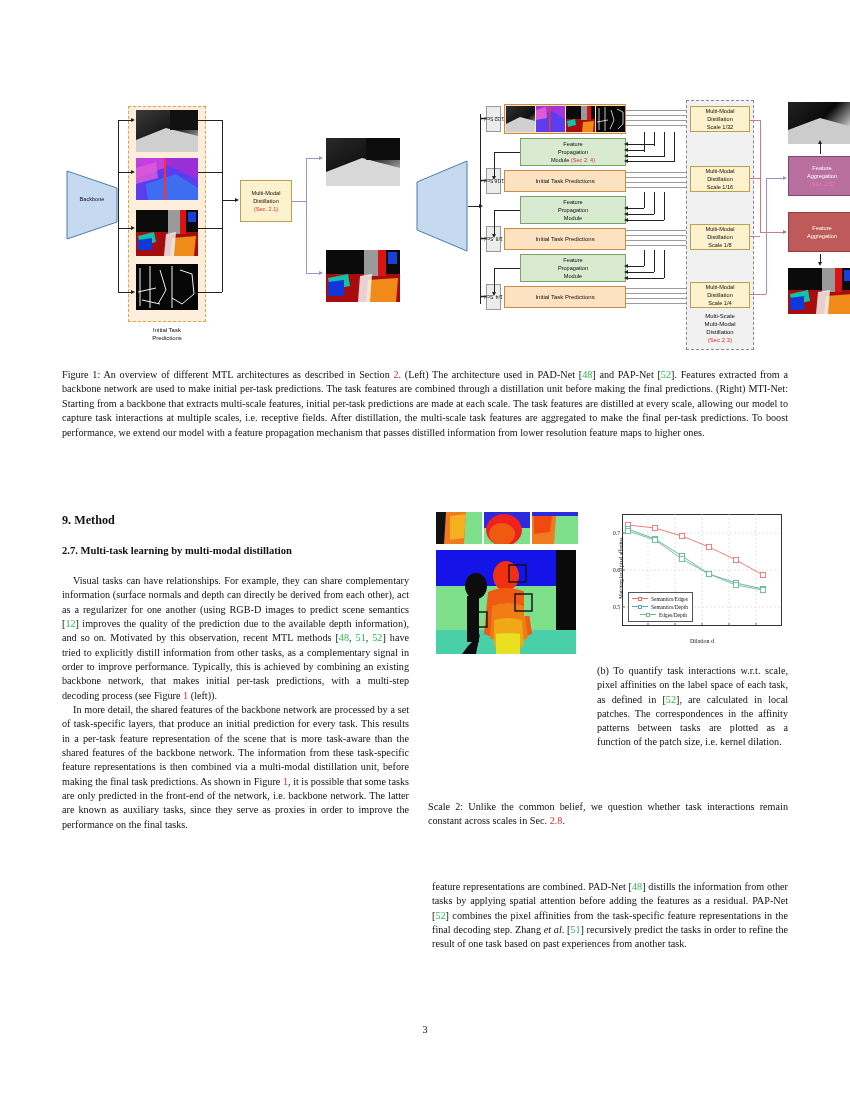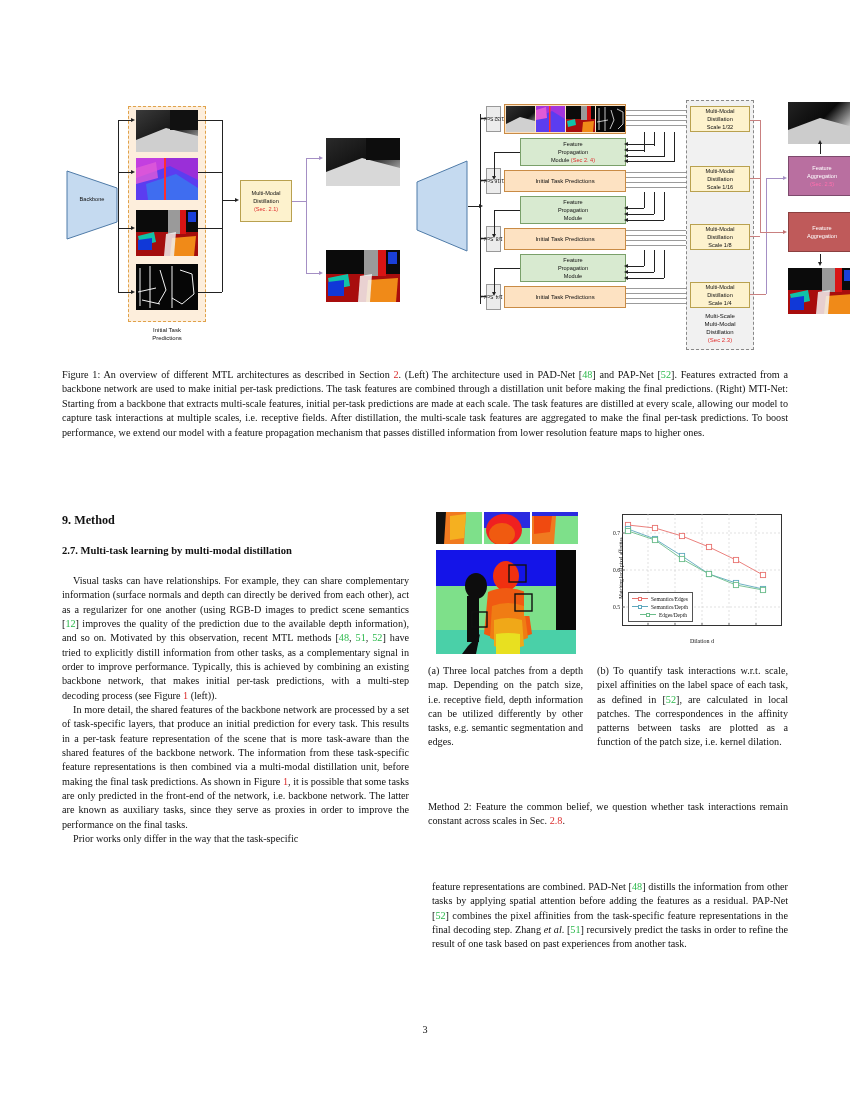--- a/index.html
+++ b/index.html
@@ -525,21 +525,20 @@
   <div class="fig1cap just"><span>Figure 1:</span><span> An overview of different MTL architectures as described in Section </span><span class="ref">2</span><span>. (Left) The architecture used in PAD-Net [</span><span class="cite">48</span><span>] and PAP-Net [</span><span class="cite">52</span><span>]. Features extracted from a backbone network are used to make initial per-task predictions. The task features are combined through a distillation unit before making the final predictions. (Right) MTI-Net: Starting from a backbone that extracts multi-scale features, initial per-task predictions are made at each scale. The task features are distilled at every scale, allowing our model to capture task interactions at multiple scales, i.e. receptive fields. After distillation, the multi-scale task features are aggregated to make the final per-task predictions. To boost performance, we extend our model with a feature propagation mechanism that passes distilled information from lower resolution feature maps to higher ones.</span></div>
 
   <div class="sec-h1" style="left:62px;top:513px;">9. Method</div>
   <div class="sec-h2" style="left:62px;top:545px;">2.7. Multi-task learning by multi-modal distillation</div>
 
   <div class="col-left just" style="top:574px;">
     <p><span>Visual tasks can have relationships. For example, they can share complementary information (surface normals and depth can directly be derived from each other), act as a regularizer for one another (using RGB-D images to predict scene semantics [</span><span class="cite">12</span><span>] improves the quality of the prediction due to the available depth information), and so on. Motivated by this observation, recent MTL methods [</span><span class="cite">48</span><span>, </span><span class="cite">51</span><span>, </span><span class="cite">52</span><span>] have tried to explicitly distill information from other tasks, as a complementary signal in order to improve performance. Typically, this is achieved by combining an existing backbone network, that makes initial per-task predictions, with a multi-step decoding process (see Figure </span><span class="ref">1</span><span> (left)).</span></p>
 
     <p><span>In more detail, the shared features of the backbone network are processed by a set of task-specific layers, that produce an initial prediction for every task. This results in a per-task feature representation of the scene that is more task-aware than the shared features of the backbone network. The information from these task-specific feature representations is then combined via a multi-modal distillation unit, before making the final task predictions. As shown in Figure </span><span class="ref">1</span><span>, it is possible that some tasks are only predicted in the front-end of the network, i.e. backbone network. The latter are known as auxiliary tasks, since they serve as proxies in order to improve the performance on the final tasks.</span></p>
 
-    <p>Prior works only differ in the way that the task-specific</p>
   </div>
 
   <div class="fig2">
 
     <div class="f2a">
       <svg class="patch" style="left:8px;" viewBox="0 0 46 32" preserveAspectRatio="none">
         <rect width="46" height="32" fill="#7ee08a"></rect>
         <path d="M0 0 L20 0 L18 32 L0 32 Z" fill="#111"></path>
         <path d="M10 0 L30 0 L28 32 L8 32 Z" fill="#f07a20"></path>
         <path d="M14 4 L30 2 L28 26 L14 28 Z" fill="#f5b020"></path>
@@ -670,24 +669,23 @@
             <span>Edges/Depth</span>
           </div>
         </div>
 
         <div class="ylab">Matching local pixel affinities</div>
         <div class="xlab">Dilation d</div>
       </div>
     </div>
   </div>
 
-  <div class="f2sub f2sub-a just"><span>(a)</span><span> Three local patches from a depth map. Depending on the patch size, i.e. receptive field, depth information can be utilized differently by other tasks, e.g. semantic segmentation and edges.</span></div>
 
   <div class="f2sub f2sub-b just"><span>(b)</span><span> To quantify task interactions w.r.t. scale, pixel affinities on the label space of each task, as defined in [</span><span class="cite">52</span><span>], are calculated in local patches. The correspondences in the affinity patterns between tasks are plotted as a function of the patch size, i.e. kernel dilation.</span></div>
 
-  <div class="fig2cap just"><span>Method 2:</span><span> Feature the common belief, we question whether task interactions remain constant across scales in Sec. </span><span class="ref">2.8</span><span>.</span></div>
+  <div class="fig2cap just"><span>Scale 2:</span><span> Unlike the common belief, we question whether task interactions remain constant across scales in Sec. </span><span class="ref">2.8</span><span>.</span></div>
 
   <div class="col-right just" style="top:880px;">
     <p class="noind"><span>feature representations are combined. PAD-Net [</span><span class="cite">48</span><span>] distills the information from other tasks by applying spatial attention before adding the features as a residual. PAP-Net [</span><span class="cite">52</span><span>] combines the pixel affinities from the task-specific feature representations in the final decoding step. Zhang </span><em>et al</em><span>. [</span><span class="cite">51</span><span>] recursively predict the tasks in order to refine the result of one task based on past experiences from another task.</span></p>
   </div>
 
   <div class="pageno">3</div>
 </div>
 
 </body></html>

